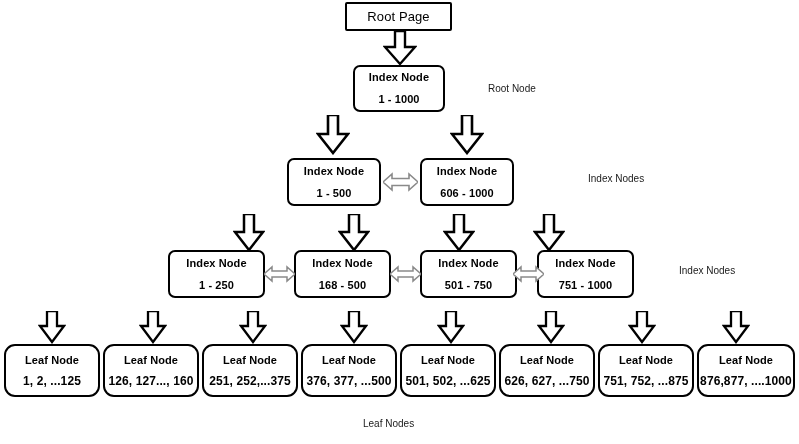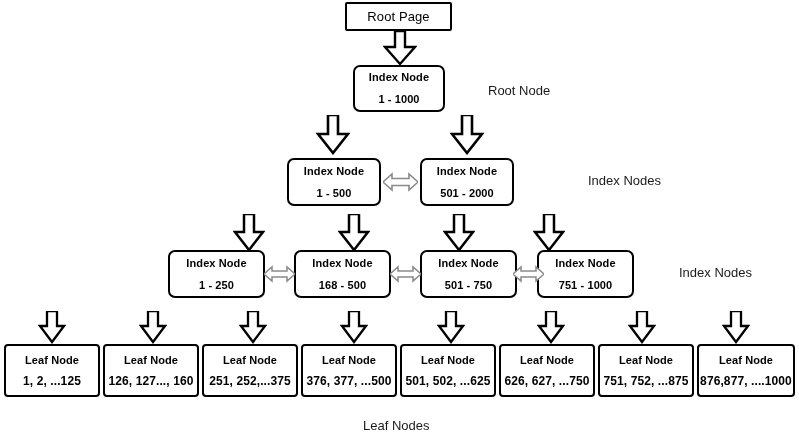--- a/index.html
+++ b/index.html
@@ -50,29 +50,29 @@
   }
   .node.root-page .title {
     font-size: 13px;
     font-weight: normal;
   }
   .node.index {
     border-radius: 7px;
   }
   .node.index .title { margin-bottom: 9px; }
   .node.leaf {
-    border-radius: 4px;
+    border-radius: 11px;
   }
   .node.leaf .title { margin-bottom: 8px; }
   .node.leaf .range { font-size: 12px; }
 
   
   .caption {
     position: absolute;
-    font-size: 13px;
+    font-size: 10px;
     color: #1a1a1a;
     white-space: nowrap;
   }
 
   
   .arrow-down, .arrow-lr {
     position: absolute;
   }
   .arrow-down svg, .arrow-lr svg { display: block; }
 </style>
@@ -108,21 +108,21 @@
       <polygon points="12,0 22,0 22,19 32,19 17,38 2,19 12,19" fill="#ffffff" stroke="#000000" stroke-width="2.6" stroke-linejoin="miter"></polygon>
     </svg>
   </div>
 
   <div class="node index" style="left:287px; top:158px; width:94px; height:48px;">
     <div class="title">Index Node</div>
     <div class="range">1 - 500</div>
   </div>
   <div class="node index" style="left:420px; top:158px; width:94px; height:48px;">
     <div class="title">Index Node</div>
-    <div class="range">501 - 2000</div>
+    <div class="range">606 - 1000</div>
   </div>
 
   <div class="arrow-lr" style="left:383px; top:170px;">
     <svg width="35" height="24" viewBox="0 0 35 24">
       <polygon points="0,12 9,4 9,8.5 26,8.5 26,4 35,12 26,20 26,15.5 9,15.5 9,20" fill="#ffffff" stroke="#8a8a8a" stroke-width="1.6" stroke-linejoin="miter"></polygon>
     </svg>
   </div>
 
   <div class="caption" style="left:588px; top:173px;">Index Nodes</div>
 

